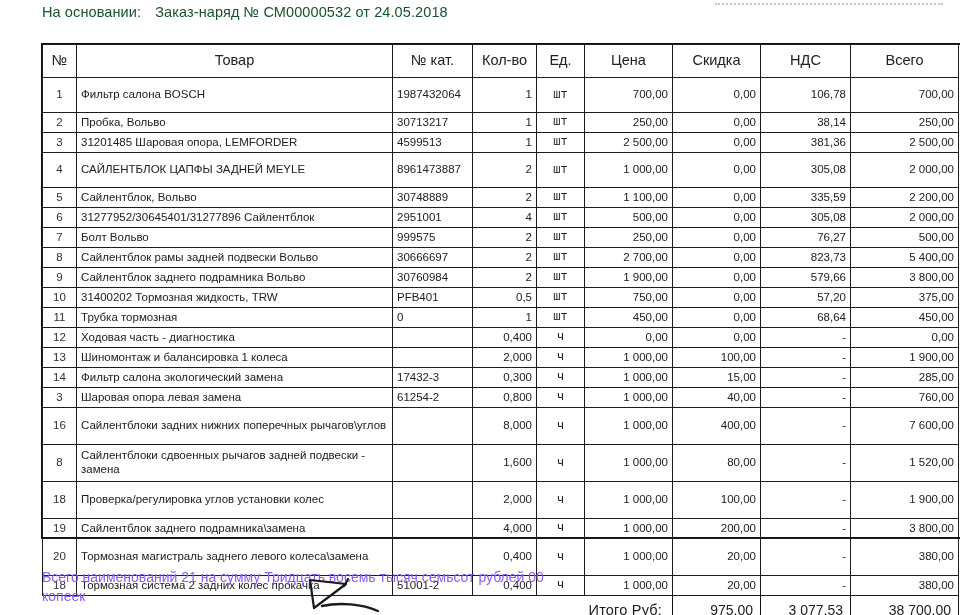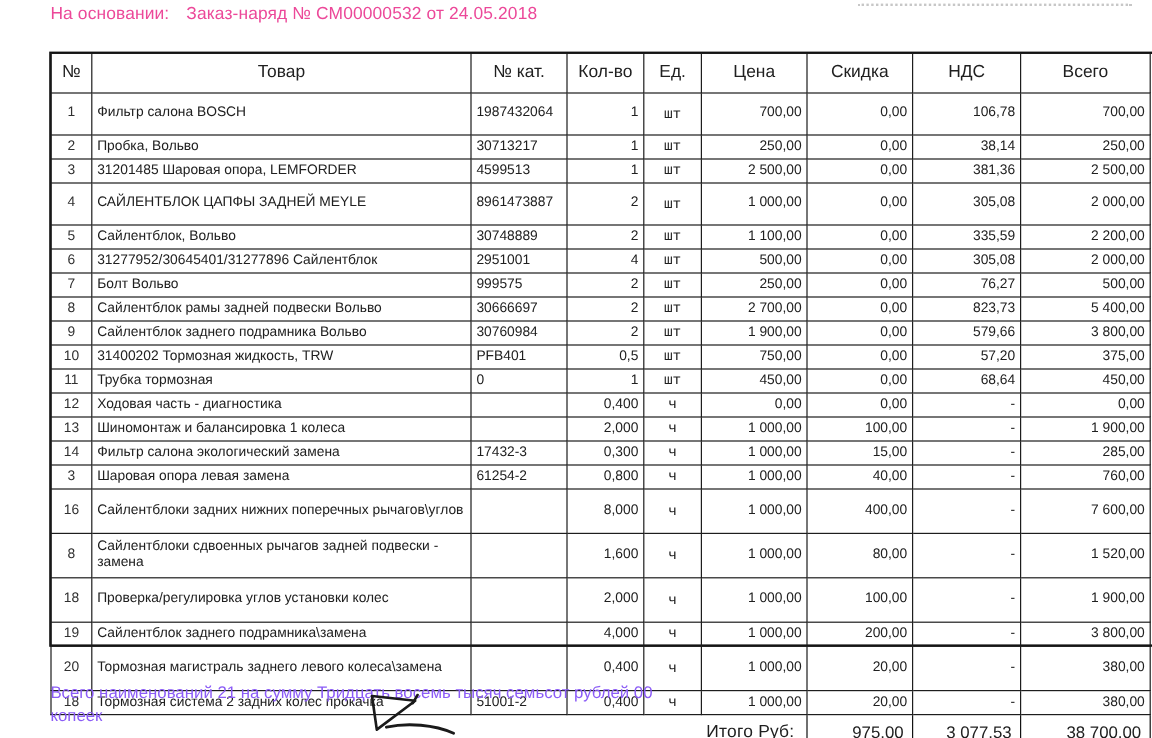--- a/index.html
+++ b/index.html
@@ -27,21 +27,21 @@
     opacity: 0.55;
   }
 
   .basis-line {
     position: absolute;
     left: 42px;
     top: 4px;
     font-size: 14.5px;
     letter-spacing: 0.1px;
     white-space: nowrap;
-    color: #ec4899;
+    color: #14532d;
   }
   .basis-line .lbl { margin-right: 10px; }
 
   
   table.invoice {
     position: absolute;
     left: 42px;
     top: 44px;
     width: 916px;
     border-collapse: collapse;

